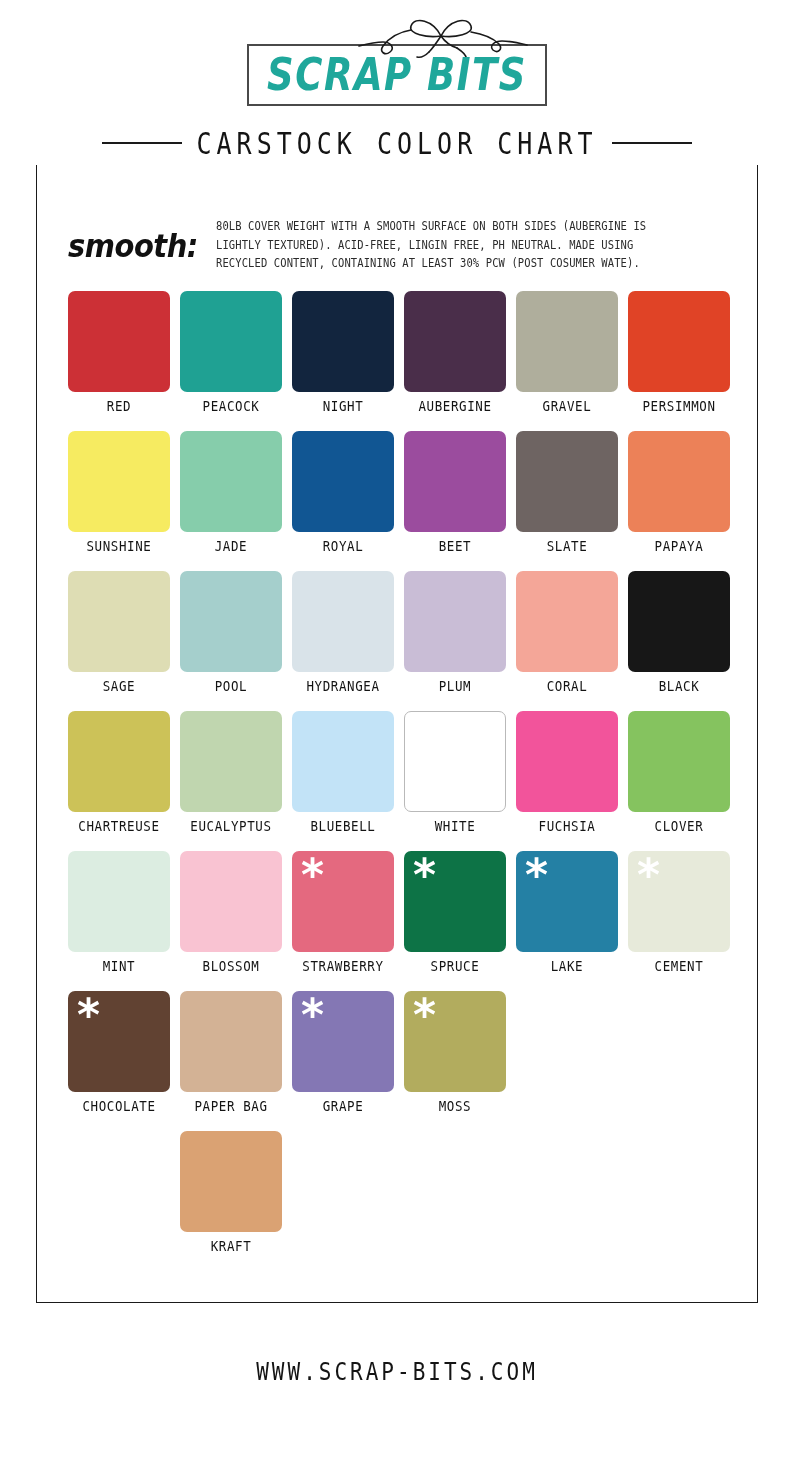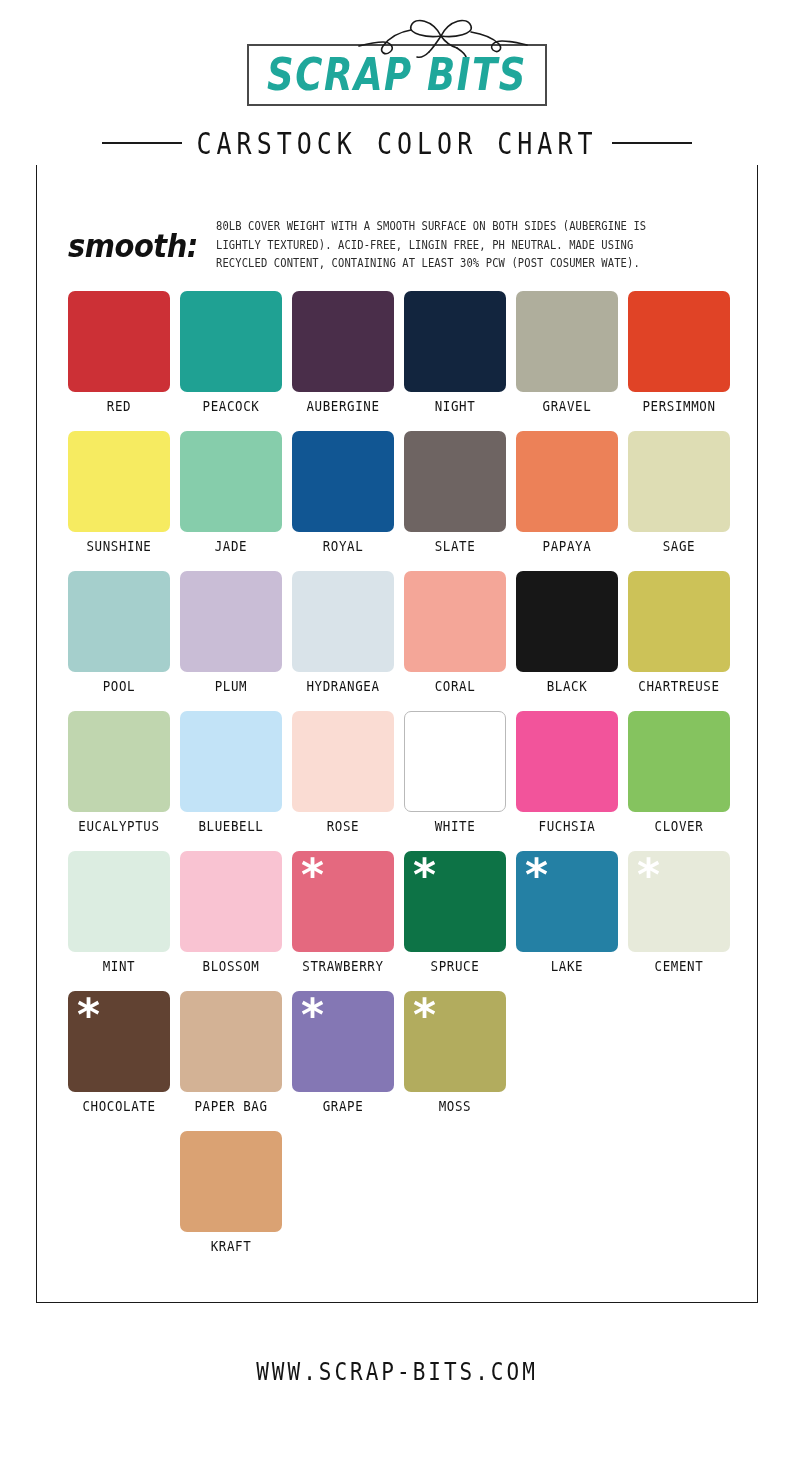--- a/index.html
+++ b/index.html
@@ -239,94 +239,94 @@
 <div class="grid" id="swatch-grid">
     <div class="cell">
       <div class="swatch" style="background: rgb(204, 48, 54);"></div>
       <div class="swatch-label">RED</div>
     </div>
     <div class="cell">
       <div class="swatch" style="background: rgb(31, 161, 147);"></div>
       <div class="swatch-label">PEACOCK</div>
     </div>
     <div class="cell">
+      <div class="swatch" style="background: rgb(18, 37, 62);"></div>
+      <div class="swatch-label">NIGHT</div>
+    </div>
+    <div class="cell">
       <div class="swatch" style="background: rgb(74, 46, 74);"></div>
       <div class="swatch-label">AUBERGINE</div>
     </div>
     <div class="cell">
-      <div class="swatch" style="background: rgb(18, 37, 62);"></div>
-      <div class="swatch-label">NIGHT</div>
-    </div>
-    <div class="cell">
       <div class="swatch" style="background: rgb(175, 174, 156);"></div>
       <div class="swatch-label">GRAVEL</div>
     </div>
     <div class="cell">
       <div class="swatch" style="background: rgb(224, 67, 38);"></div>
       <div class="swatch-label">PERSIMMON</div>
     </div>
     <div class="cell">
       <div class="swatch" style="background: rgb(246, 235, 97);"></div>
       <div class="swatch-label">SUNSHINE</div>
     </div>
     <div class="cell">
       <div class="swatch" style="background: rgb(134, 205, 171);"></div>
       <div class="swatch-label">JADE</div>
     </div>
     <div class="cell">
       <div class="swatch" style="background: rgb(17, 86, 147);"></div>
       <div class="swatch-label">ROYAL</div>
     </div>
     <div class="cell">
+      <div class="swatch" style="background: rgb(155, 76, 158);"></div>
+      <div class="swatch-label">BEET</div>
+    </div>
+    <div class="cell">
       <div class="swatch" style="background: rgb(110, 100, 98);"></div>
       <div class="swatch-label">SLATE</div>
     </div>
     <div class="cell">
       <div class="swatch" style="background: rgb(236, 129, 88);"></div>
       <div class="swatch-label">PAPAYA</div>
     </div>
     <div class="cell">
       <div class="swatch" style="background: rgb(222, 221, 180);"></div>
       <div class="swatch-label">SAGE</div>
     </div>
     <div class="cell">
       <div class="swatch" style="background: rgb(165, 207, 204);"></div>
       <div class="swatch-label">POOL</div>
     </div>
     <div class="cell">
+      <div class="swatch" style="background: rgb(217, 227, 233);"></div>
+      <div class="swatch-label">HYDRANGEA</div>
+    </div>
+    <div class="cell">
       <div class="swatch" style="background: rgb(201, 189, 214);"></div>
       <div class="swatch-label">PLUM</div>
     </div>
     <div class="cell">
-      <div class="swatch" style="background: rgb(217, 227, 233);"></div>
-      <div class="swatch-label">HYDRANGEA</div>
-    </div>
-    <div class="cell">
       <div class="swatch" style="background: rgb(244, 166, 152);"></div>
       <div class="swatch-label">CORAL</div>
     </div>
     <div class="cell">
       <div class="swatch" style="background: rgb(23, 23, 23);"></div>
       <div class="swatch-label">BLACK</div>
     </div>
     <div class="cell">
       <div class="swatch" style="background: rgb(204, 194, 88);"></div>
       <div class="swatch-label">CHARTREUSE</div>
     </div>
     <div class="cell">
       <div class="swatch" style="background: rgb(192, 214, 175);"></div>
       <div class="swatch-label">EUCALYPTUS</div>
     </div>
     <div class="cell">
       <div class="swatch" style="background: rgb(194, 227, 247);"></div>
       <div class="swatch-label">BLUEBELL</div>
-    </div>
-    <div class="cell">
-      <div class="swatch" style="background: rgb(250, 220, 211);"></div>
-      <div class="swatch-label">ROSE</div>
     </div>
     <div class="cell">
       <div class="swatch bordered" style="background: rgb(255, 255, 255);"></div>
       <div class="swatch-label">WHITE</div>
     </div>
     <div class="cell">
       <div class="swatch" style="background: rgb(242, 84, 155);"></div>
       <div class="swatch-label">FUCHSIA</div>
     </div>
     <div class="cell">

